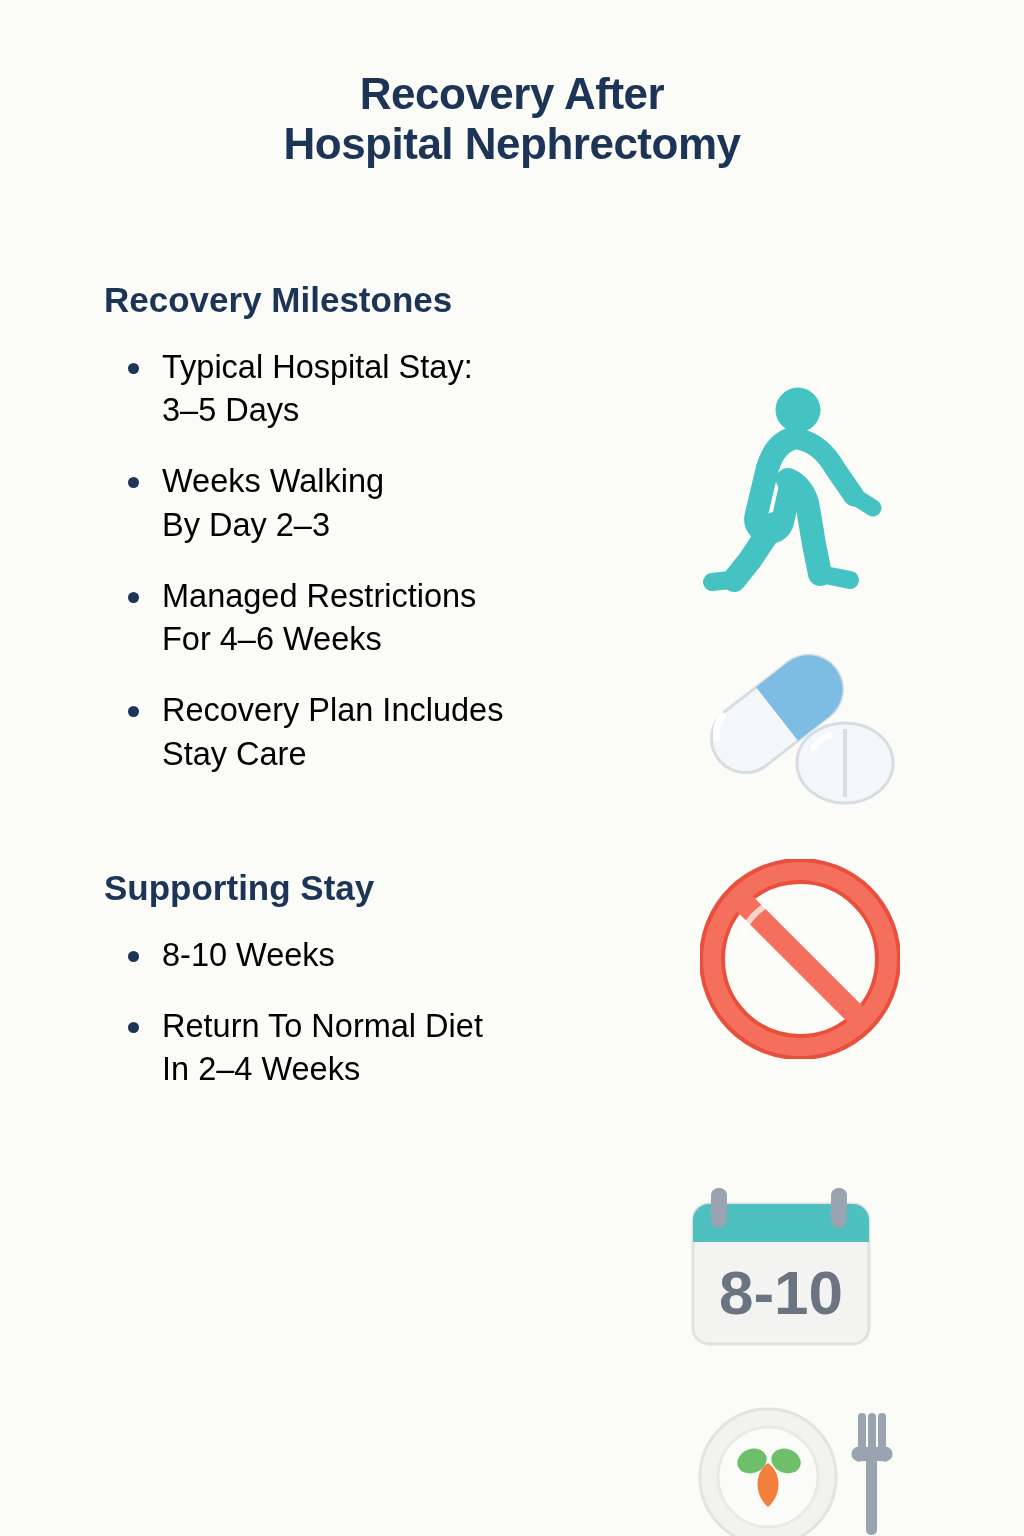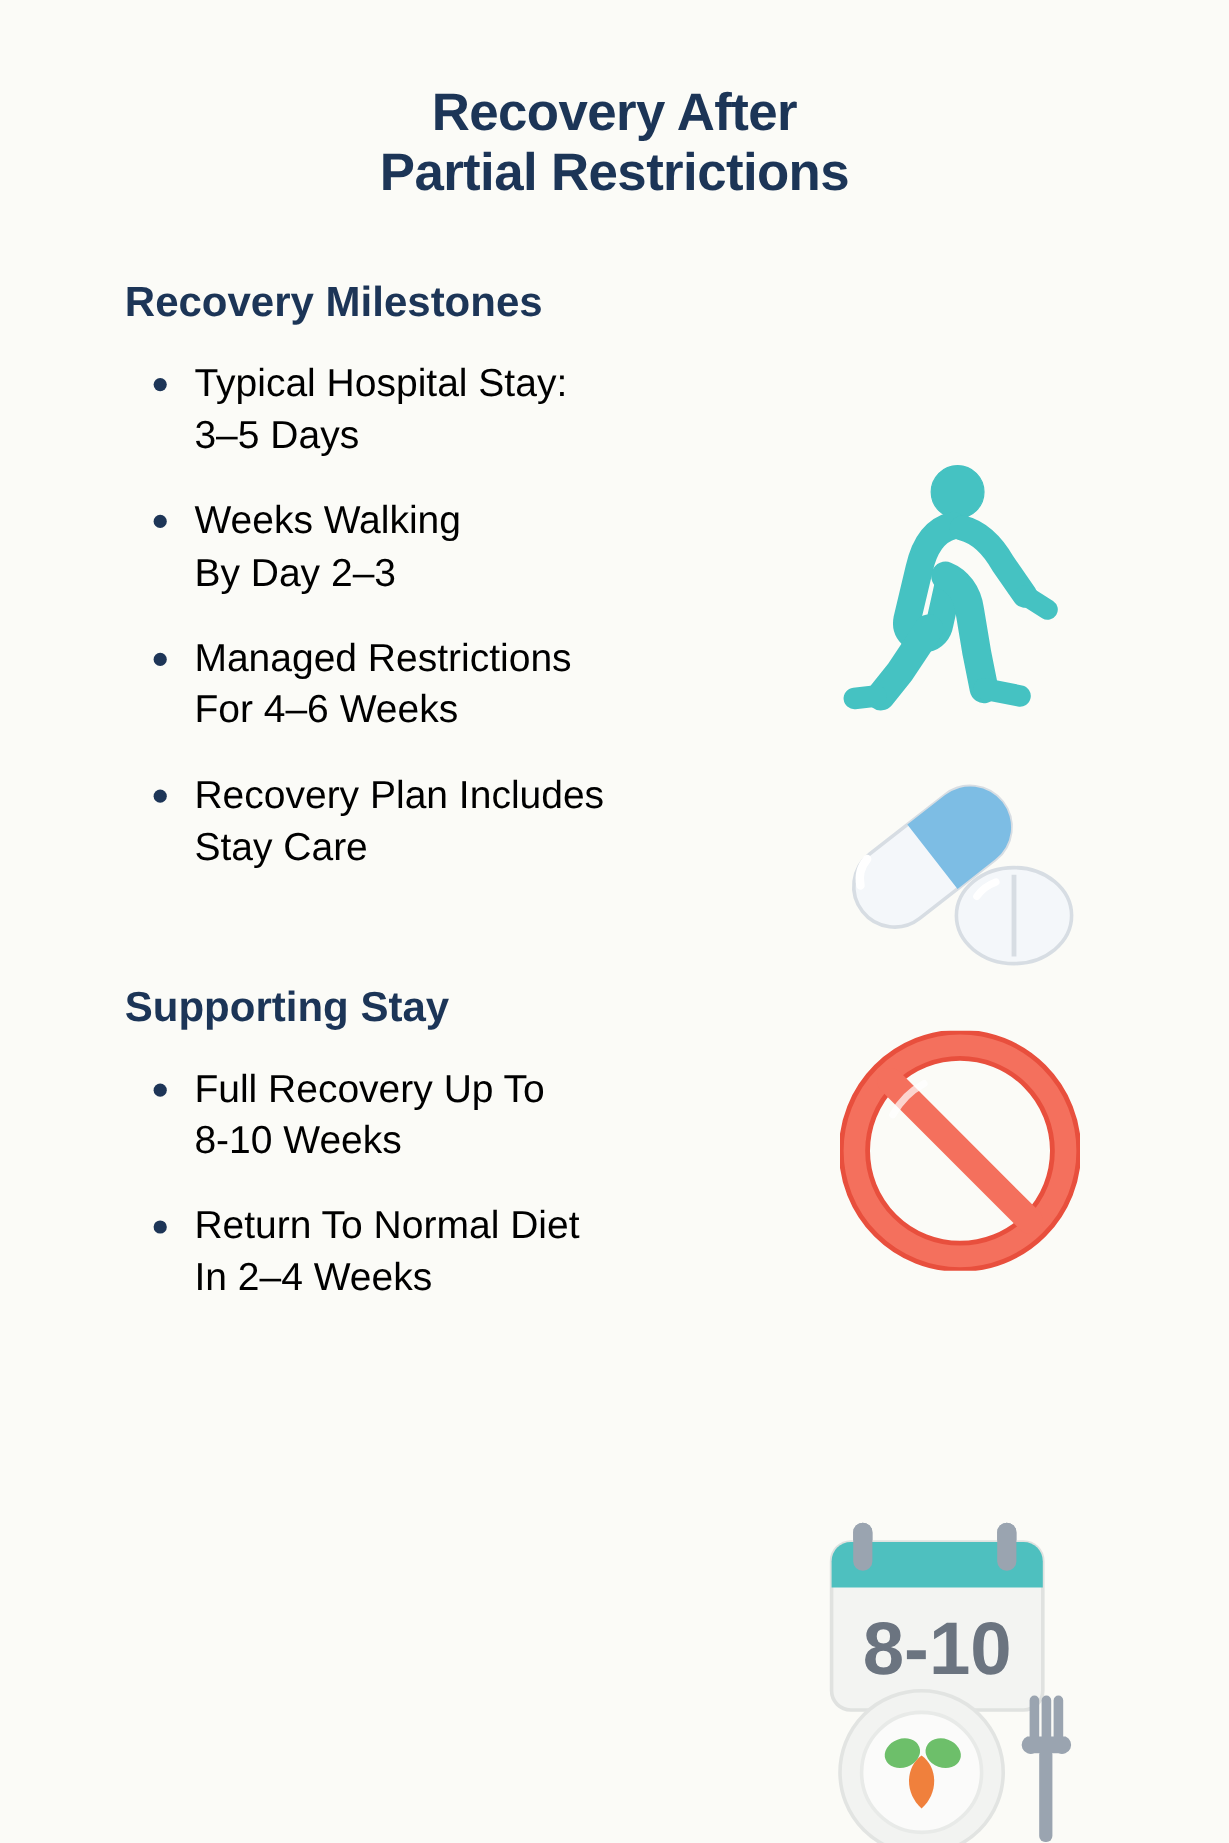--- a/index.html
+++ b/index.html
@@ -35,21 +35,21 @@
   .title .line {
     display: block;
     white-space: nowrap;
   }
 
   
   .section {
     position: relative;
     padding: 0 60px 0 104px;
   }
-  .section.first { margin-top: 64px; }
+  .section.first { margin-top: 112px; }
   .section.second { margin-top: 92px; }
 
   .section-heading {
     font-size: 35px;
     font-weight: bold;
     color: #1c3557;
     margin: 0 0 26px 0;
   }
 
   ul.bullets {
@@ -76,33 +76,33 @@
     width: 11px;
     height: 11px;
     border-radius: 50%;
     background: #1d3557;
   }
   .li-line { display: block; }
 
   .icon-walker   { position: absolute; left: 690px; top: 355px;  width: 210px; height: 215px; }
   .icon-pills    { position: absolute; left: 680px; top: 614px;  width: 230px; height: 175px; }
   .icon-noentry  { position: absolute; left: 700px; top: 830px;  width: 200px; height: 200px; }
-  .icon-calendar { position: absolute; left: 683px; top: 1228px; width: 215px; height: 190px; }
+  .icon-calendar { position: absolute; left: 683px; top: 1147px; width: 215px; height: 190px; }
   .icon-plate    { position: absolute; left: 690px; top: 1370px; width: 215px; height: 150px; }
 
   svg { display: block; }
 </style>
 </head>
 <body>
 
 <div class="page">
 
   <h1 class="title">
     <span class="line">Recovery After</span>
-    <span class="line">Partial Restrictions</span>
+    <span class="line">Hospital Nephrectomy</span>
   </h1>
 
   <div class="section first">
     <h2 class="section-heading">Recovery Milestones</h2>
     <ul class="bullets">
       <li>
         <span class="li-line">Typical Hospital Stay:</span>
         <span class="li-line">3–5 Days</span>
       </li>
       <li>
@@ -117,21 +117,20 @@
         <span class="li-line">Recovery Plan Includes</span>
         <span class="li-line">Stay Care</span>
       </li>
     </ul>
   </div>
 
   <div class="section second">
     <h2 class="section-heading">Supporting Stay</h2>
     <ul class="bullets">
       <li>
-        <span class="li-line">Full Recovery Up To</span>
         <span class="li-line">8-10 Weeks</span>
       </li>
       <li>
         <span class="li-line">Return To Normal Diet</span>
         <span class="li-line">In 2–4 Weeks</span>
       </li>
     </ul>
   </div>
 
   <div class="icon-walker">

